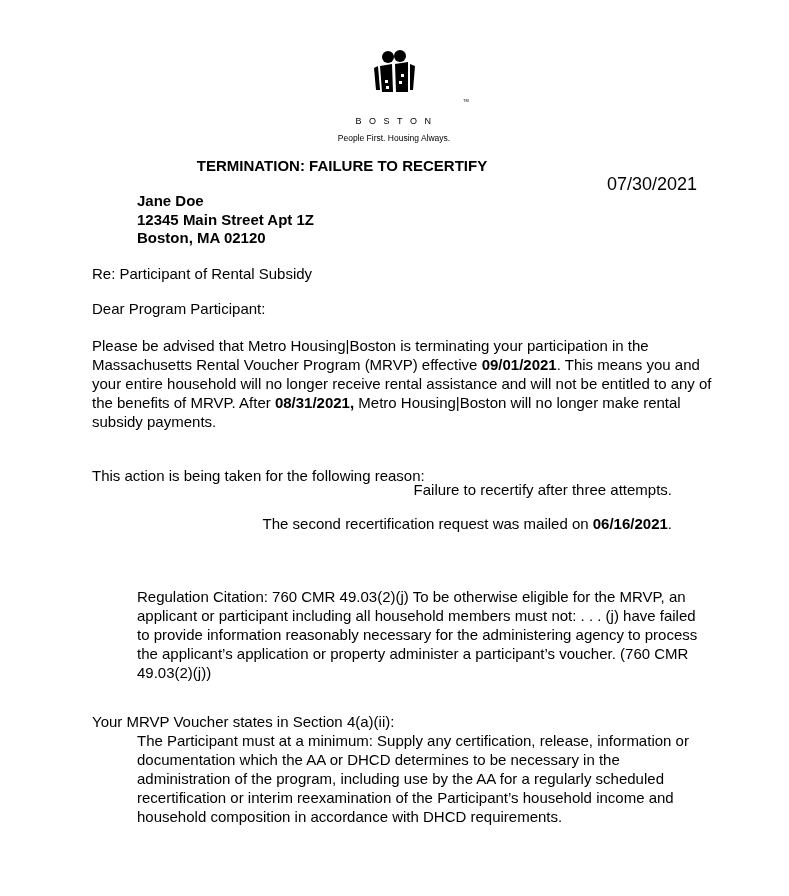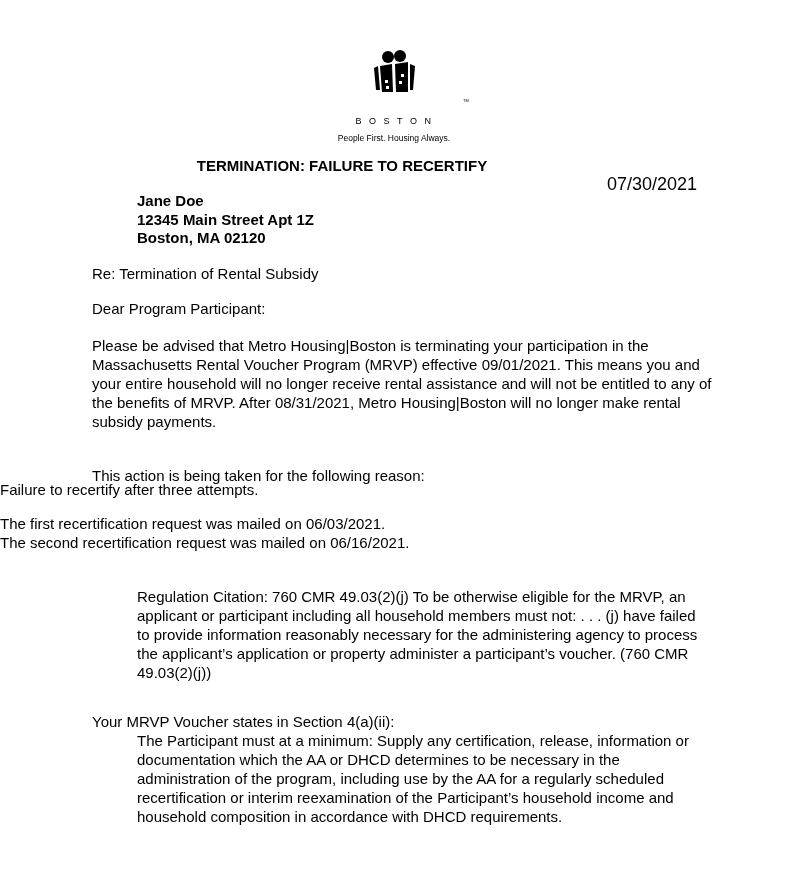--- a/index.html
+++ b/index.html
@@ -25,23 +25,23 @@
     position: absolute; left: 0; top: 83px; width: 152px;
     font-size: 8.5px; line-height: 10px;
   }
   .title {
     position: absolute; left: 0; width: 684px; top: 157px; text-align: center;
     font-size: 15px; font-weight: bold;
   }
   .date { position: absolute; right: 92px; top: 174px; font-size: 18px; }
   .addr { position: absolute; left: 137px; top: 192px; font-size: 15px; font-weight: bold; line-height: 18.5px; }
   .para { position: absolute; left: 92px; font-size: 15px; line-height: 19px; width: 620px; }
-  .center-block { position: absolute; left: 0; width: 672px; text-align: left; font-size: 15px; line-height: 19px; }
+  .center-block { position: absolute; left: 0; width: 672px; text-align: right; font-size: 15px; line-height: 19px; }
   .indent { padding-left: 45px; }
-  b { font-weight: normal; }
+  b { font-weight: bold; }
 </style>
 </head>
 <body>
 
 <div class="logo">
   <svg class="logo-icon" viewBox="0 0 48 44">
     <circle cx="18" cy="7" r="6" fill="#000"></circle>
     <circle cx="30" cy="6" r="6" fill="#000"></circle>
     <path d="M4 18 L8 16 L10 40 L6 40 Z" fill="#000"></path>
     <path d="M10 16 L22 14 L23 42 L12 42 Z" fill="#000"></path>
@@ -59,30 +59,29 @@
 
 <div class="title">TERMINATION: FAILURE TO RECERTIFY</div>
 <div class="date">07/30/2021</div>
 
 <div class="addr">
   <div>Jane Doe</div>
   <div>12345 Main Street Apt 1Z</div>
   <div>Boston, MA 02120</div>
 </div>
 
-<div class="para" style="top:264px;">Re: Termination of Rental Subsidy</div>
+<div class="para" style="top:264px;">Re: Participant of Rental Subsidy</div>
 <div class="para" style="top:299px;">Dear Program Participant:</div>
 
 <div class="para" style="top:336px;"><span>Please be advised that Metro Housing|Boston is terminating your participation in the Massachusetts Rental Voucher Program (MRVP) effective </span><b>09/01/2021</b><span>.  This means you and your entire household will no longer receive rental assistance and will not be entitled to any of the benefits of MRVP.  After </span><b>08/31/2021,</b><span> Metro Housing|Boston will no longer make rental subsidy payments.</span></div>
 
 <div class="para" style="top:466px;">This action is being taken for the following reason:</div>
 <div class="center-block" style="top:480px;">Failure to recertify after three attempts.</div>
 
 <div class="center-block" style="top:514px;">
-  <div><span>The first recertification request was mailed on  </span><b>06/03/2021</b><span>.</span></div>
   <div><span>The second recertification request was mailed on </span><b>06/16/2021</b><span>.</span></div>
 </div>
 
 <div class="para" style="top:587px; width:612px;">
   <div class="indent">Regulation Citation: 760 CMR 49.03(2)(j) To be otherwise eligible for the MRVP, an applicant or participant including all household members must not: . . . (j) have failed to provide information reasonably necessary for the administering agency to process the applicant’s application or property administer a participant’s voucher.   (760 CMR 49.03(2)(j))</div>
 </div>
 
 <div class="para" style="top:712px; width:612px;">
   <div>Your MRVP Voucher states in Section 4(a)(ii):</div>
   <div class="indent">The Participant must at a minimum: Supply any certification, release, information or documentation which the AA or DHCD determines to be necessary in the administration of the program, including use by the AA for a regularly scheduled recertification or interim reexamination of the Participant’s household income and household composition in accordance with DHCD requirements.</div>

